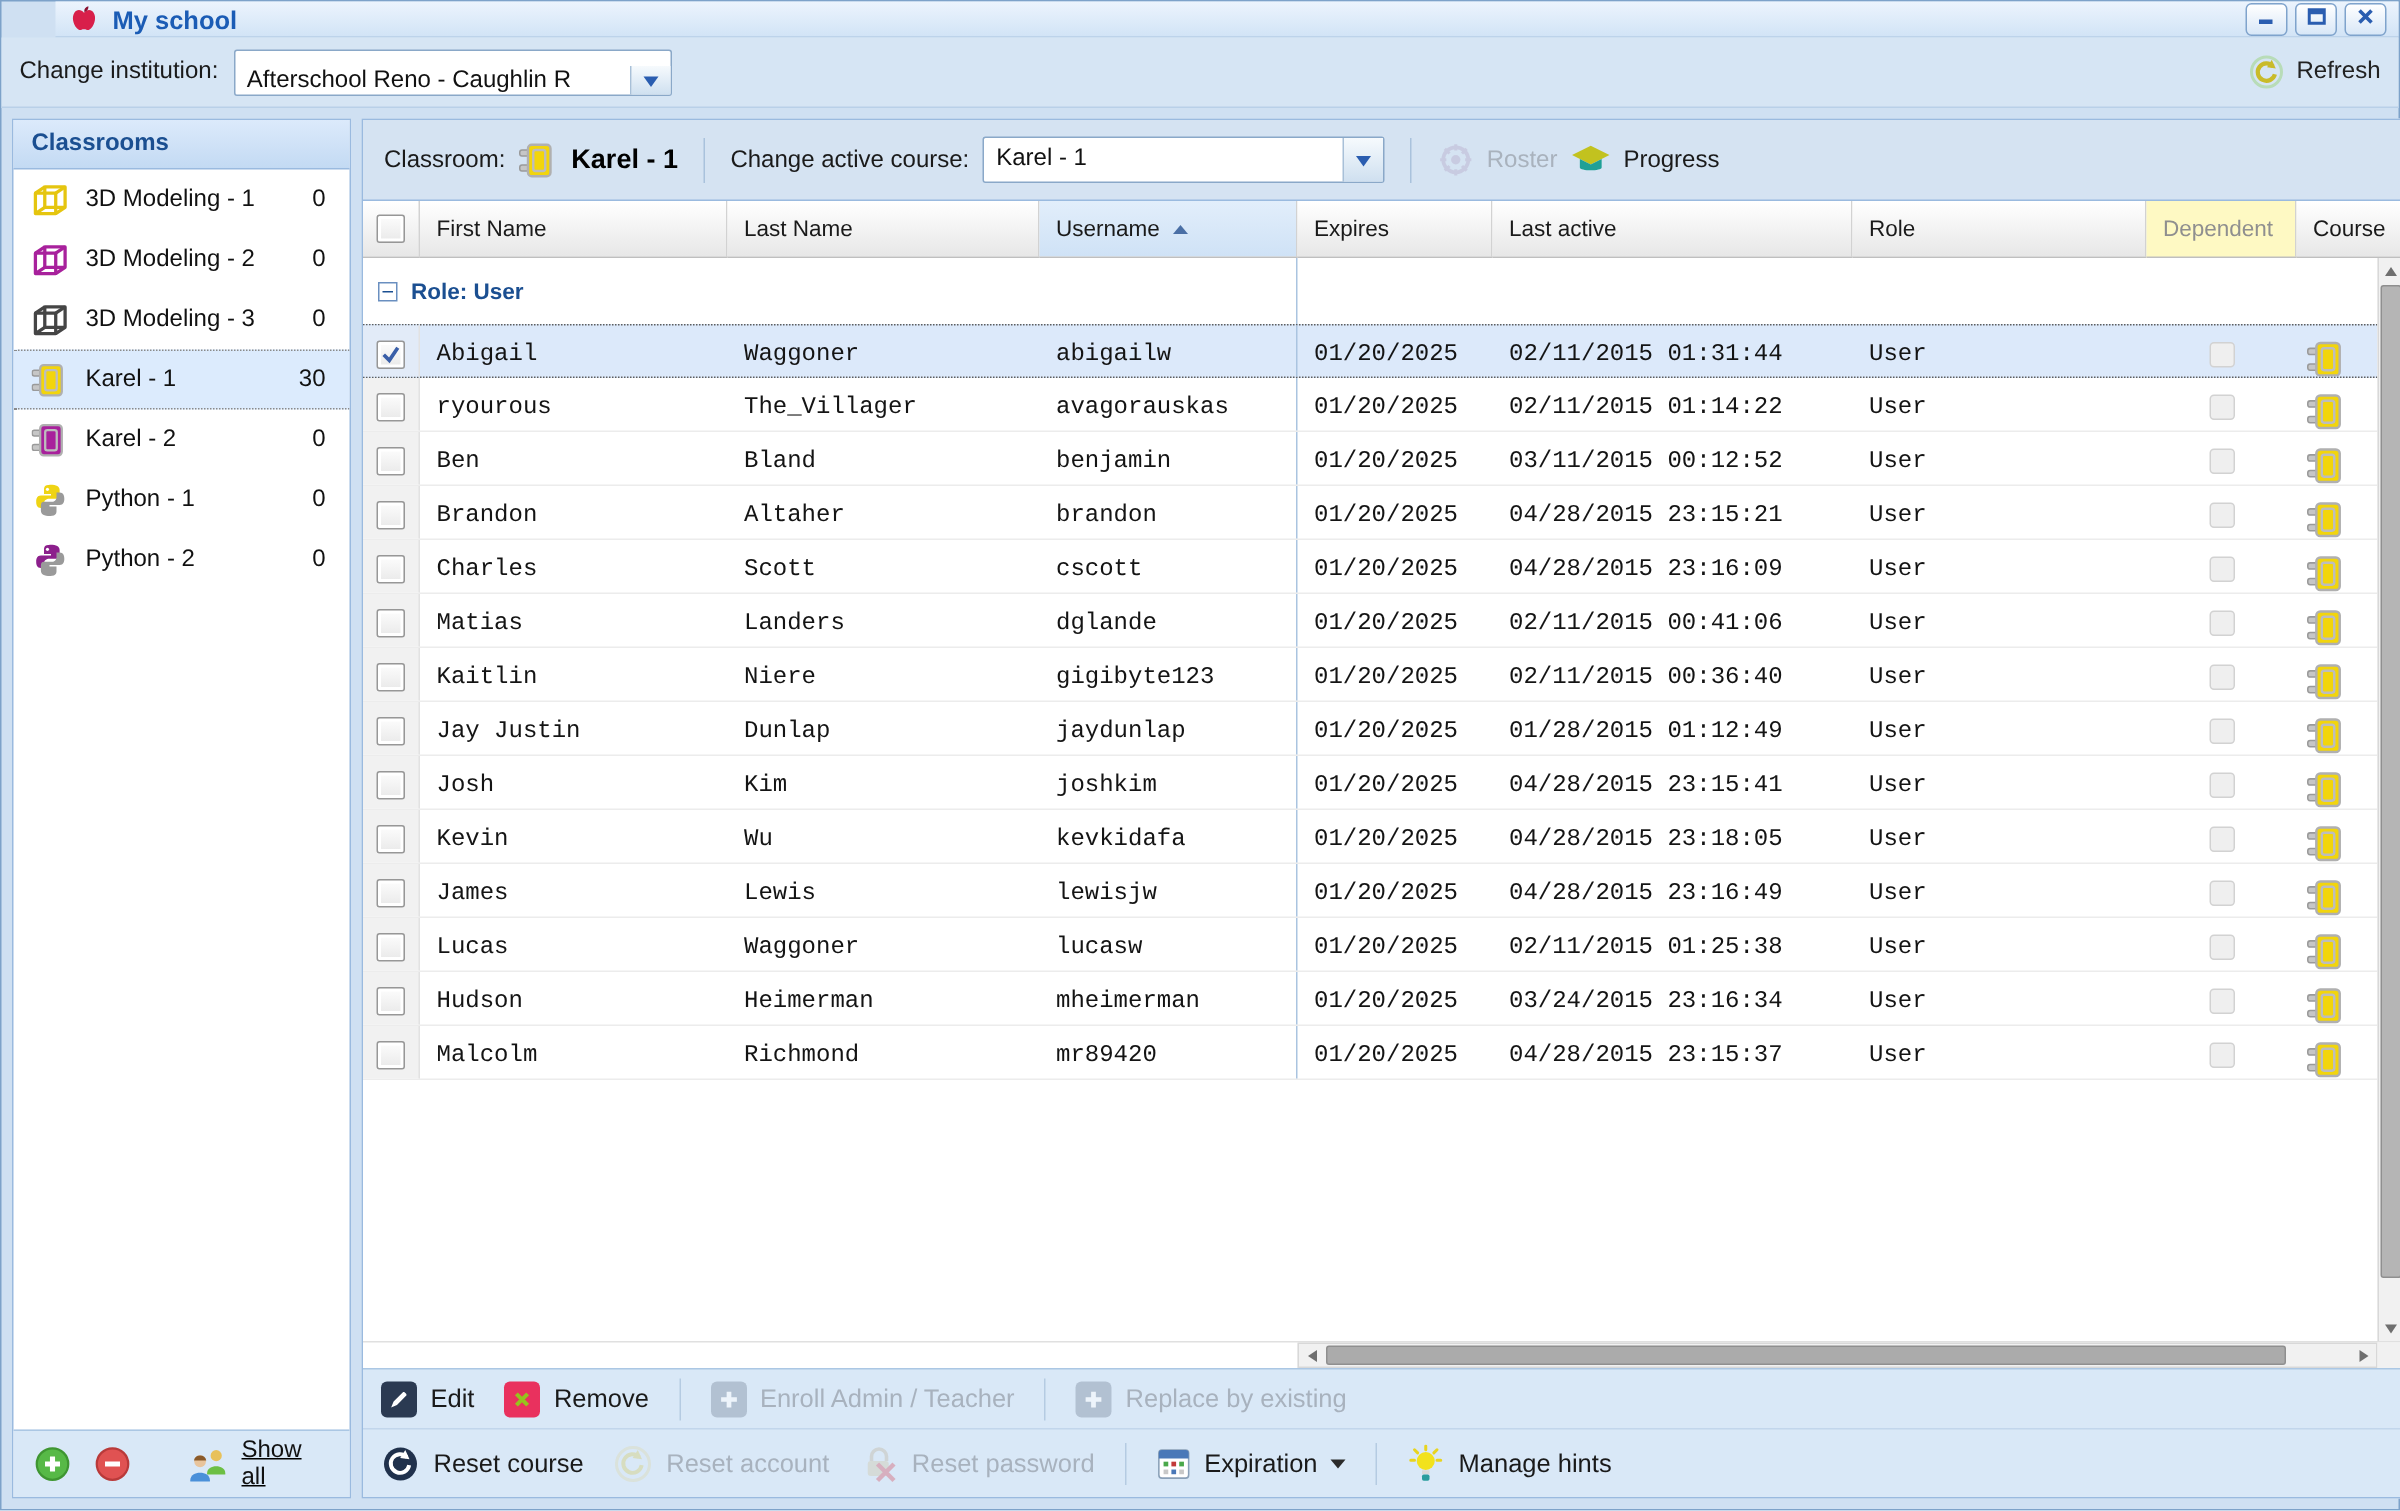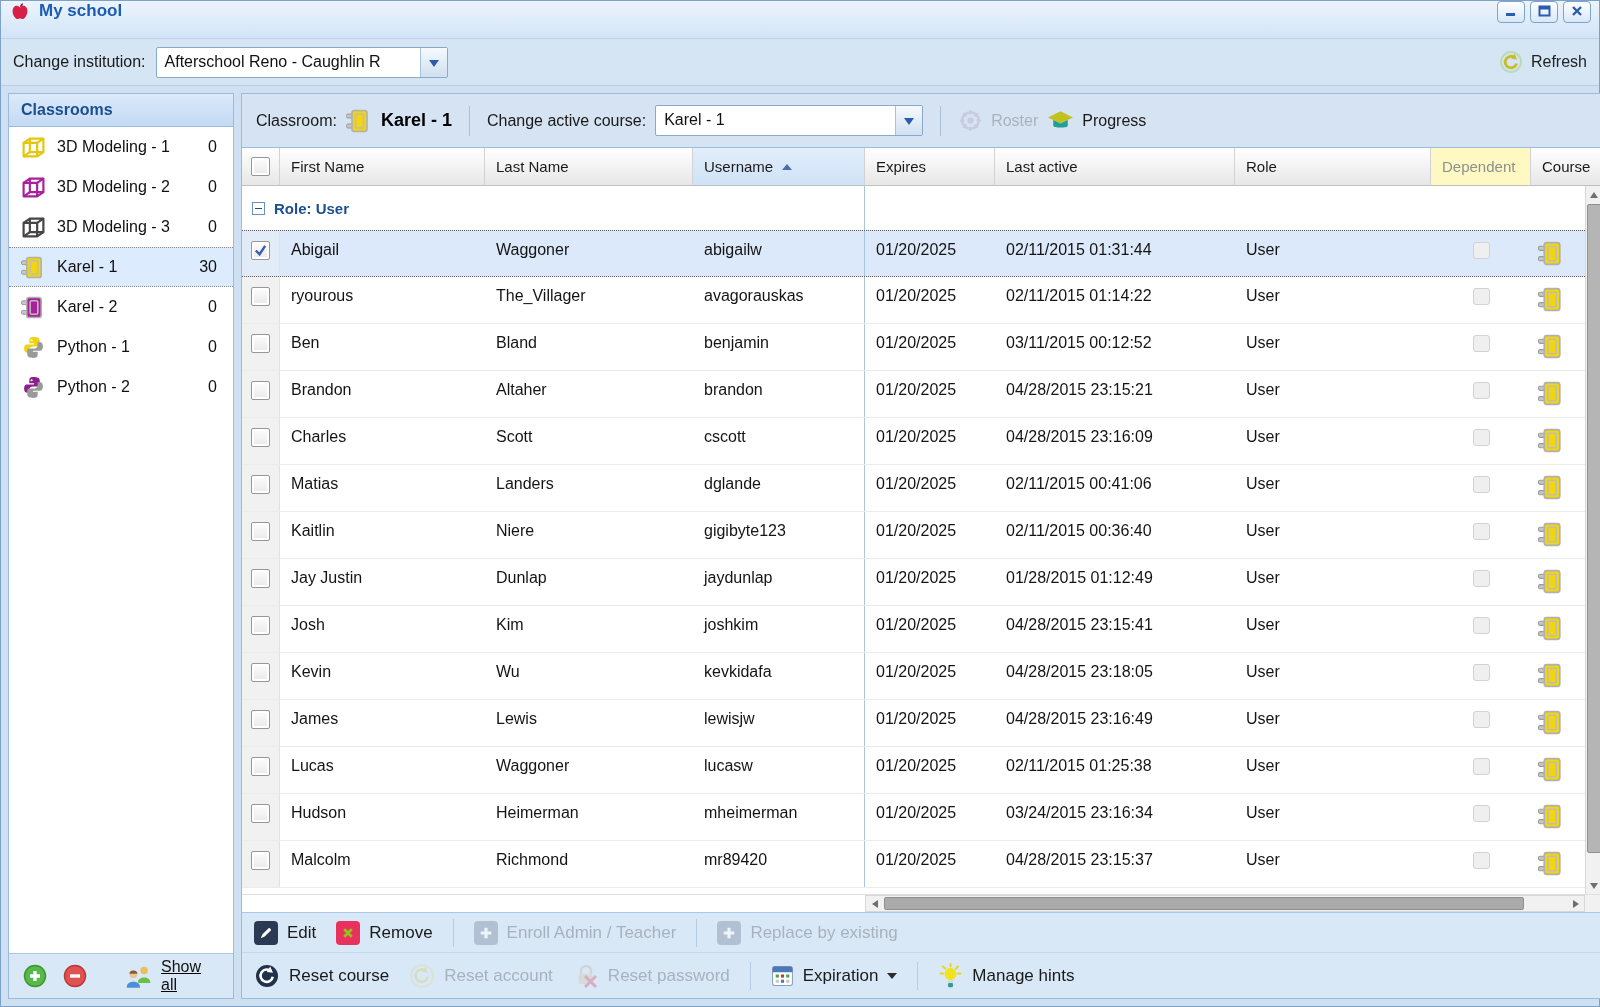--- a/index.html
+++ b/index.html
@@ -1,21 +1,21 @@
 <!DOCTYPE html>
 <html><head>
 <meta charset="utf-8">
 <style>
   * { margin:0; padding:0; box-sizing:border-box; }
   html,body { width:1600px; height:1007px; }
   body { font-family:"Liberation Sans", sans-serif; background:#cfe0f2; overflow:hidden; }
   .window { width:1600px; height:1007px; border:1px solid #7da2c9; background:#cfe0f2; display:flex; flex-direction:column; }
 
   
-  .titlebar { height:38px; background:linear-gradient(#ecf4fd,#d2e4f6); display:flex; align-items:flex-start; padding:0 8px; border-bottom:1px solid #bdd3ea; flex:none; }
+  .titlebar { height:24px; background:linear-gradient(#ecf4fd,#d2e4f6); display:flex; align-items:flex-end; padding:0 8px; border-bottom:1px solid #bdd3ea; flex:none;margin-left:36px; }
   .title { color:#1b5cb5; font-weight:bold; font-size:17px; margin-left:8px; }
   .win-controls { margin-left:auto; display:flex; gap:5px; }
   .win-btn { width:28px; height:22px; border:1px solid #7fa3cc; border-radius:4px; background:linear-gradient(#ffffff,#d8e7f7); display:flex; align-items:center; justify-content:center; }
 
   
   .top-toolbar { height:47px; background:#d6e5f4; border-bottom:1px solid #b9d0e8; display:flex; align-items:center; padding:0 12px; gap:10px; flex:none; }
   .tt-label { font-size:16px; color:#1a1a1a; }
   .select { display:flex; height:31px; border:1px solid #8aa8c8; background:#fff; border-radius:2px; align-items:stretch; }
   .select-value { font-size:16px; color:#111; padding:5px 8px 0; white-space:nowrap; overflow:hidden; }
   .select-btn { width:27px; background:linear-gradient(#f6fafd,#cfe0f0); border-left:1px solid #a8c0d8; display:flex; align-items:center; justify-content:center; flex:none; }
@@ -69,21 +69,21 @@
 
   .grid-body { flex:1; display:flex; min-height:0; }
   .rows-area { flex:1; overflow:hidden; background:#fff; min-width:0; }
   .group-row { height:44px; display:flex; align-items:center; }
   .group-left { width:623px; height:100%; display:flex; align-items:center; gap:9px; padding-left:10px; border-right:1px solid #aac4e0; flex:none; }
   .group-right { flex:1; height:100%; }
   .group-icon { width:13px; height:13px; border:1px solid #6a8fc0; background:#fff; position:relative; flex:none; }
   .group-icon::after { content:""; position:absolute; left:2px; right:2px; top:5px; height:1px; background:#1b4f91; }
   .group-label { color:#1b4f91; font-weight:bold; font-size:15px; }
 
-  .trow { height:47px; display:flex; border-bottom:1px solid #ececec; background:#fff; }
+  .trow { height:36px; display:flex; border-bottom:1px solid #ececec; background:#fff;font-family:Liberation Mono, monospace; }
   .cell { font-size:16px; color:#141414; padding:10px 11px 0; white-space:nowrap; overflow:hidden; flex:none; }
   .cell.col-check { background:#f1f1f1; border-right:1px solid #e2e2e2; display:flex; justify-content:center; padding:10px 0 0; }
   .cell.col-user { border-right:1px solid #aac4e0; }
   .cell.col-dep { display:flex; justify-content:center; padding-top:11px; }
   .cell.col-course { display:flex; justify-content:flex-end; padding:9px 6px 0 0; }
   .trow.selected { background:#dce9fa; border-top:1px dotted #5e5e5e; border-bottom:1px dotted #5e5e5e; }
   .trow.selected .cell.col-check { background:#e2ebf8; }
 
   .checkbox { width:19px; height:19px; border:1px solid #979797; border-radius:2px; background:linear-gradient(#fdfdfd,#e9e9e9); box-shadow:inset 0 0 0 2px #fff; display:flex; align-items:center; justify-content:center; }
   .checkbox svg { width:15px; height:15px; display:none; }
@@ -149,21 +149,21 @@
       <div class="win-btn">
         <span><svg width="12" height="12">
               <path d="M2 2 L10 10 M10 2 L2 10" stroke="#2a5db0" stroke-width="2.4"></path>
             </svg></span>
       </div>
     </div>
   </div>
 
   <div class="top-toolbar">
     <span class="tt-label">Change institution:</span>
-    <div class="select" style="width:292px;">
+    <div class="select" style="width:292px;align-items:flex-end;">
       <span class="select-value" style="flex:1;">Afterschool Reno - Caughlin R</span>
       <span class="select-btn">
           <span class="chev"></span>
         </span>
     </div>
     <div class="refresh-btn">
       <span class="ic">
         <svg width="24" height="24" viewBox="0 0 24 24">
           <circle cx="12" cy="12" r="10" fill="none" stroke="#b8dcb8" stroke-width="2"></circle>
           <path d="M16.3 8.2 A5.8 5.8 0 1 0 17.6 13.5" fill="none" stroke="#c9bb2a" stroke-width="2.8"></path>

